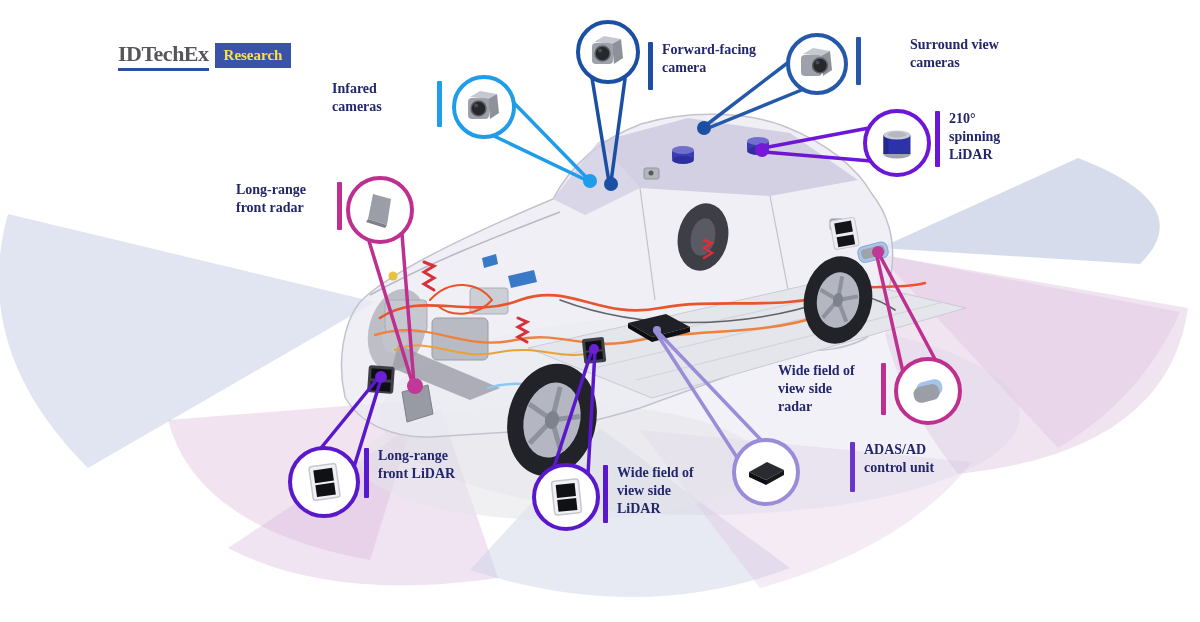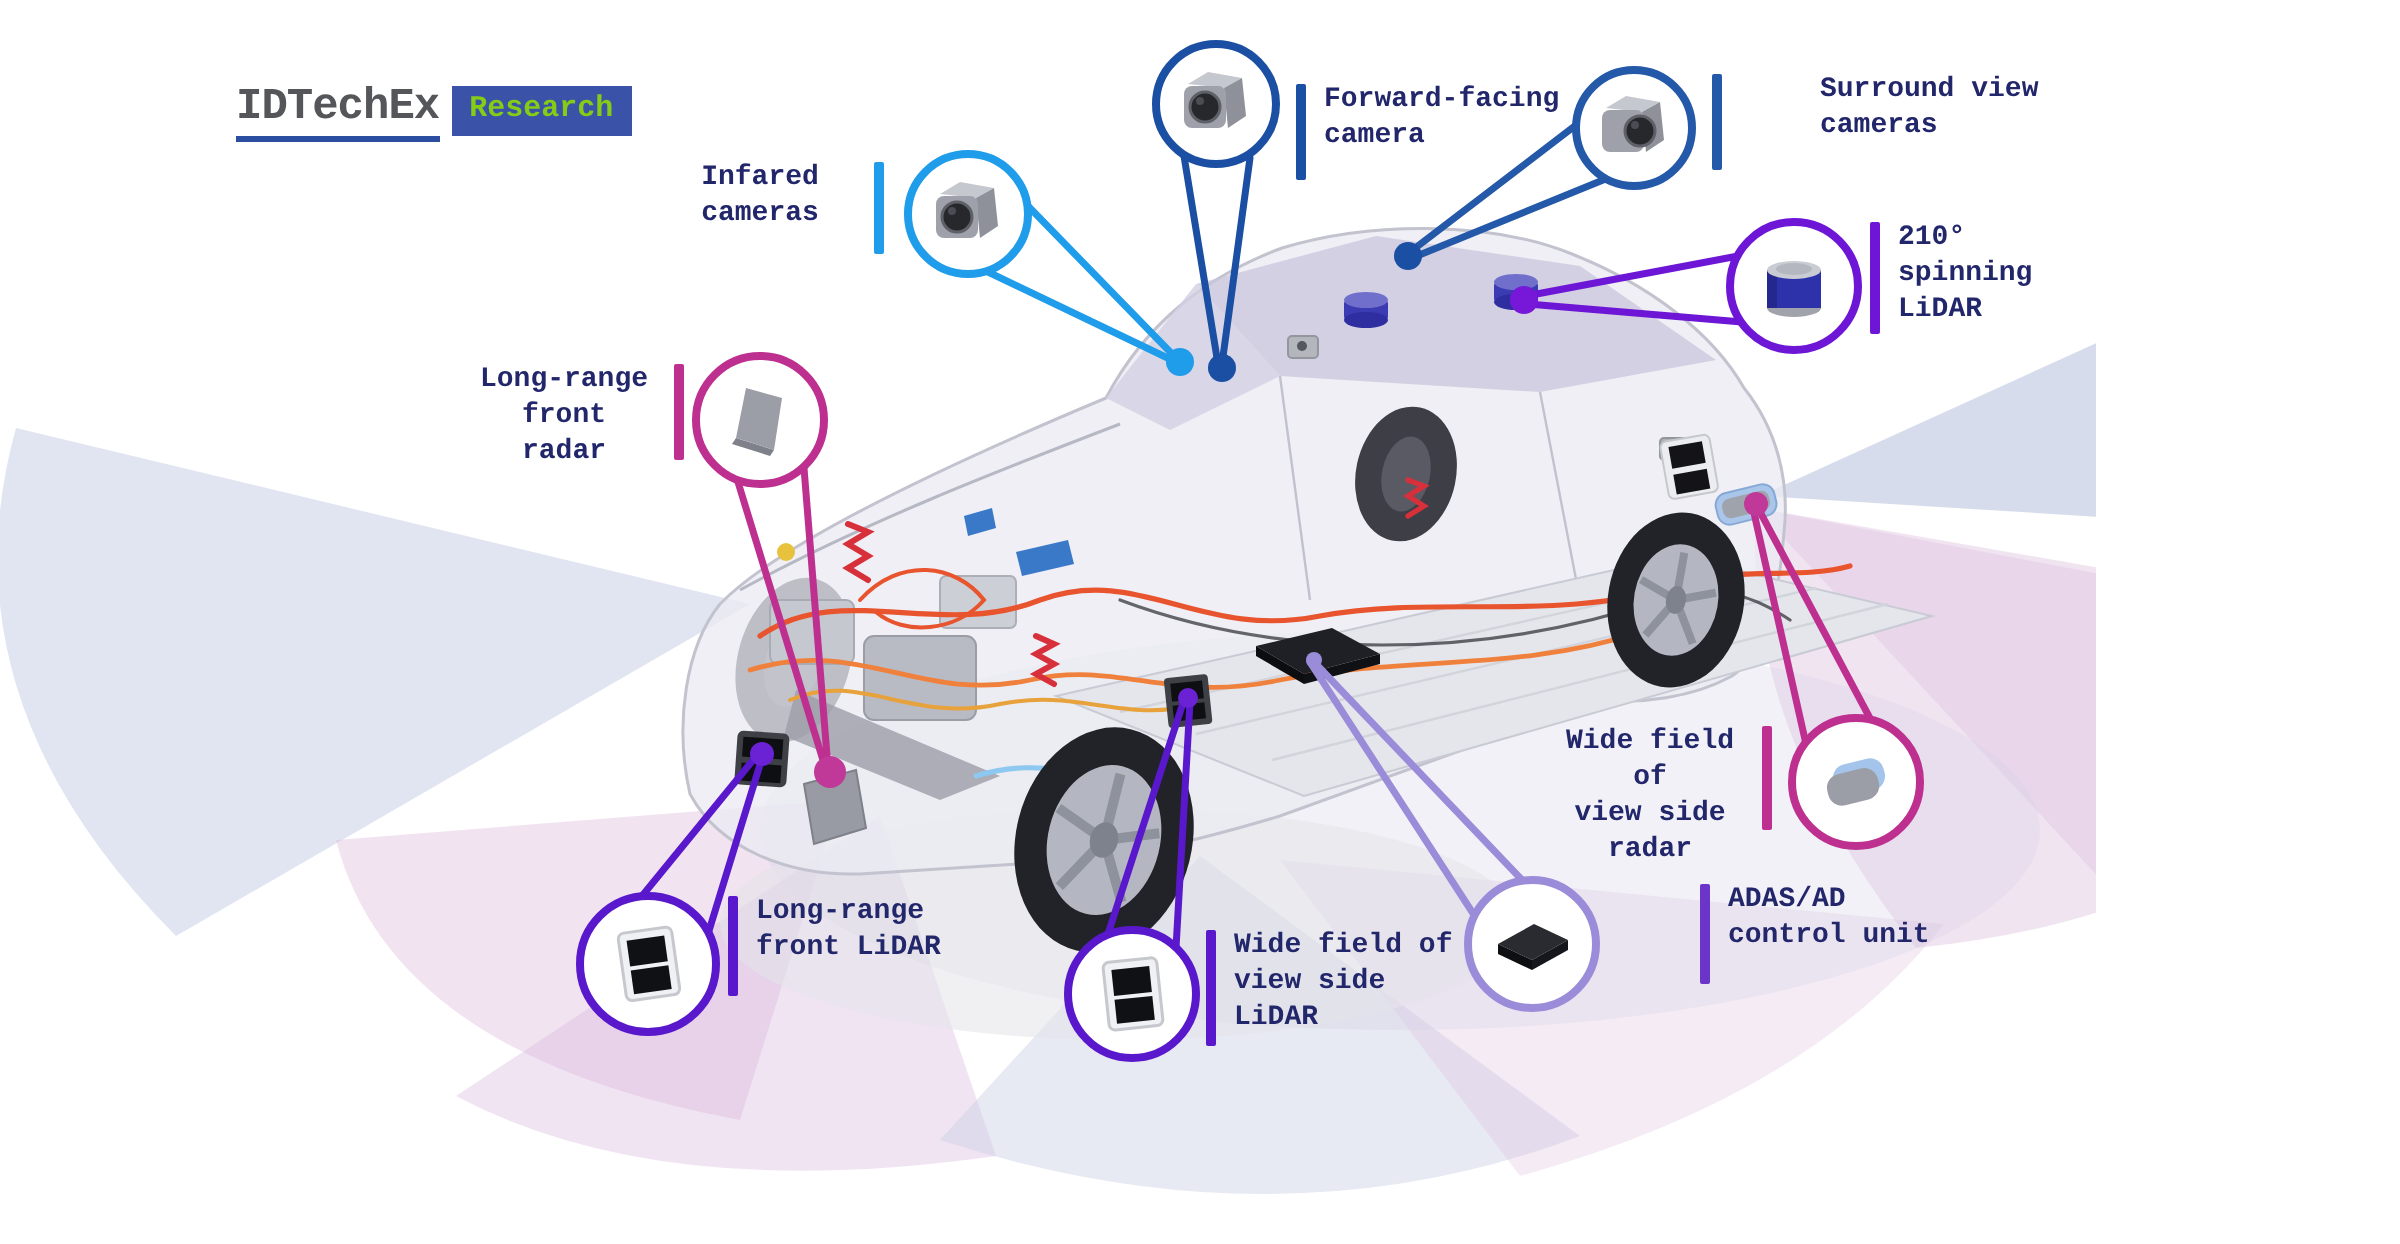--- a/index.html
+++ b/index.html
@@ -1,38 +1,38 @@
 <!DOCTYPE html>
 <html><head>
 <meta charset="utf-8">
 <style>
   html,body{margin:0;padding:0;background:#fff;}
   .stage{
-    position:relative;width:1048px;height:622px;overflow:hidden;background:#ffffff;
-    font-family:Liberation Mono, monospace;
+    position:relative;width:1200px;height:622px;overflow:hidden;background:#ffffff;
+    font-family:Liberation Serif, serif;
   }
   .scene{position:absolute;left:0;top:0;}
   
   .logo{position:absolute;left:118px;top:42px;display:flex;align-items:flex-start;}
   .brand{
     display:inline-block;font-size:22px;font-weight:bold;color:#55565A;
     letter-spacing:-0.5px;border-bottom:3px solid #2C4EA1;padding-bottom:2px;line-height:24px;
   }
   .badge{
-    display:inline-block;margin-left:6px;margin-top:1px;background:#3A53A8;color:#84cc16;
+    display:inline-block;margin-left:6px;margin-top:1px;background:#3A53A8;color:#fde047;
     font-size:15px;font-weight:bold;padding:3px 9px 4px 9px;line-height:18px;
   }
   
   .callout{position:absolute;display:flex;align-items:flex-start;}
   .callout .bar{flex:0 0 5px;width:5px;border-radius:1px;margin-top:1px;}
   .callout .txt{
     font-size:14px;font-weight:bold;color:#22266A;line-height:18px;white-space:pre-line;
   }
   .callout.bar-left .txt{margin-left:9px;text-align:left;}
-  .callout.bar-right .txt{margin-right:9px;text-align:center;}
+  .callout.bar-right .txt{margin-right:9px;text-align:left;}
   .c-sky{background:#1F9CEA;} .c-navy{background:#1A4FA3;} .c-blue{background:#2458A8;}
   .c-violet{background:#6D16D6;} .c-magenta{background:#BE3090;} .c-purple{background:#5A18CC;}
   .c-adasbar{background:#6A35C8;}
 </style>
 </head>
 <body>
 
 <div class="stage">
 
 <svg class="scene" width="1200" height="622" viewBox="0 0 1200 622">

